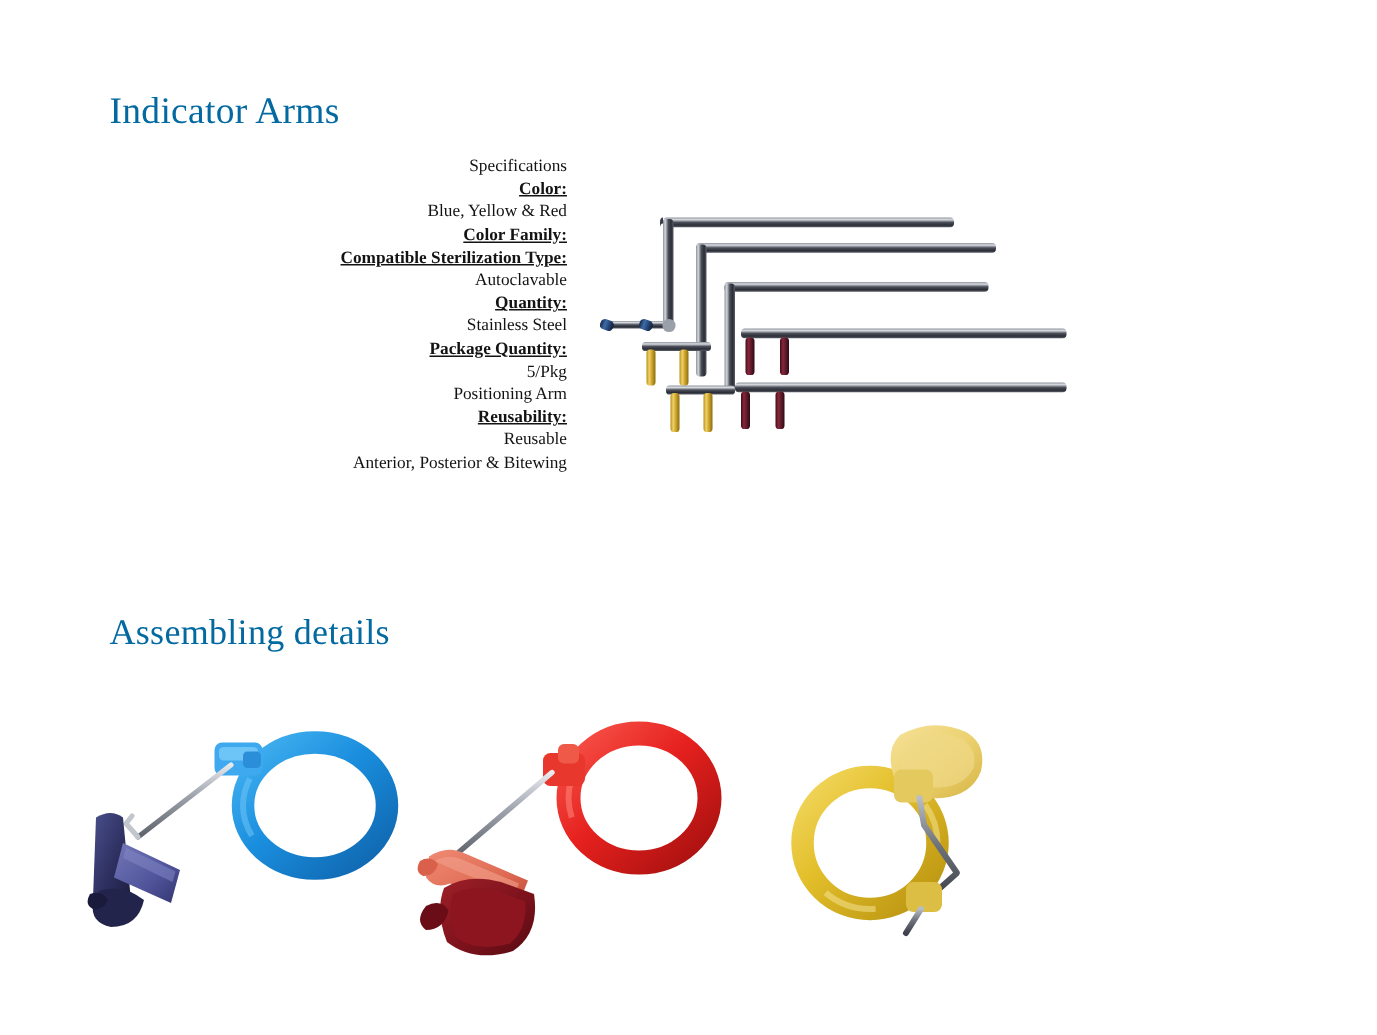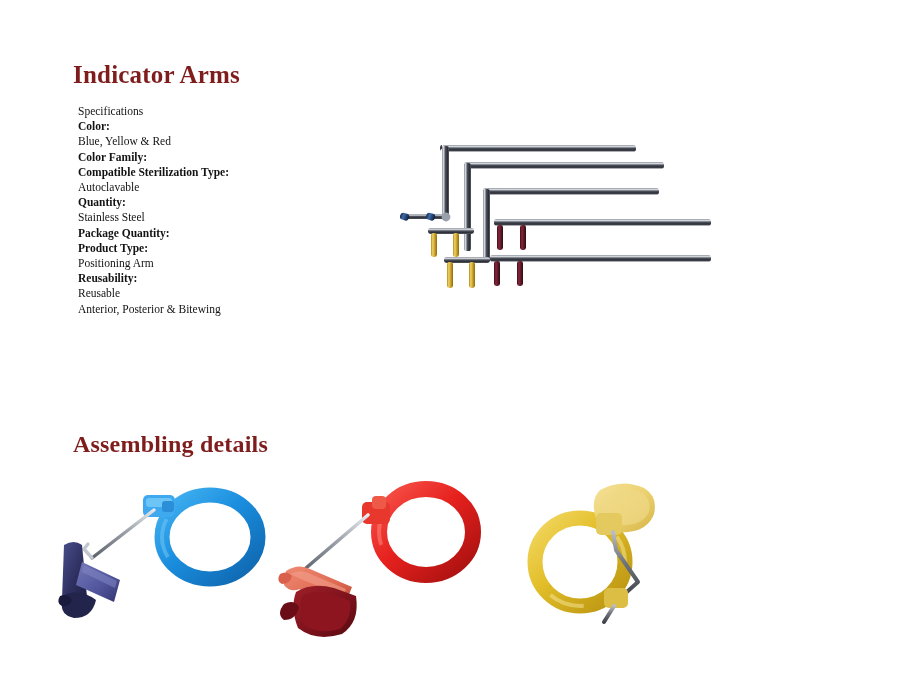--- a/index.html
+++ b/index.html
@@ -20,51 +20,50 @@
     position: absolute;
     inset: 0;
     width: 918px;
     height: 690px;
   }
 
   
   .section-title {
     position: absolute;
     font-family: "Liberation Serif", "DejaVu Serif", serif;
-    font-weight: bold;
-    color: #7f1d1d;
+    font-weight: normal;
+    color: #0369a1;
     letter-spacing: 0.2px;
     white-space: nowrap;
   }
   #title-indicator-arms {
     left: 73px;
     top: 60px;
     font-size: 25px;
     line-height: 30px;
   }
   #title-assembling {
     left: 73px;
     top: 407px;
     font-size: 24px;
     line-height: 30px;
-    margin-top: 22px;
   }
 
   
   .spec-block {
     position: absolute;
     left: 78px;
     top: 104px;
     width: 300px;
     font-size: 11.5px;
     line-height: 15.2px;
     color: #131313;
   }
-  .spec-line { white-space: nowrap; }
-  .spec-line.label { font-weight: bold; }
+  .spec-line { white-space: nowrap; text-align: right; }
+  .spec-line.label { font-weight: bold; text-decoration: underline; }
   .spec-line.value { font-weight: normal; }
 
   
   .photo-arms {
     position: absolute;
     left: 386px;
     top: 133px;
     width: 340px;
     height: 170px;
   }
@@ -95,22 +94,22 @@
     <div class="spec-line value">Blue, Yellow &amp; Red</div>
     <div class="spec-line label">Color Family:</div>
 
     <div class="spec-line label">Compatible Sterilization Type:</div>
     <div class="spec-line value">Autoclavable</div>
 
     <div class="spec-line label">Quantity:</div>
     <div class="spec-line value">Stainless Steel</div>
 
     <div class="spec-line label">Package Quantity:</div>
-
-    <div class="spec-line label">Product Type:</div>
+    <div class="spec-line value">5/Pkg</div>
+
     <div class="spec-line value">Positioning Arm</div>
 
     <div class="spec-line label">Reusability:</div>
     <div class="spec-line value">Reusable</div>
 
     <div class="spec-line value">Anterior, Posterior &amp; Bitewing</div>
   </div>
 
   <div class="photo-arms">
     <svg width="340" height="170" viewBox="0 0 340 170" xmlns="http://www.w3.org/2000/svg">

